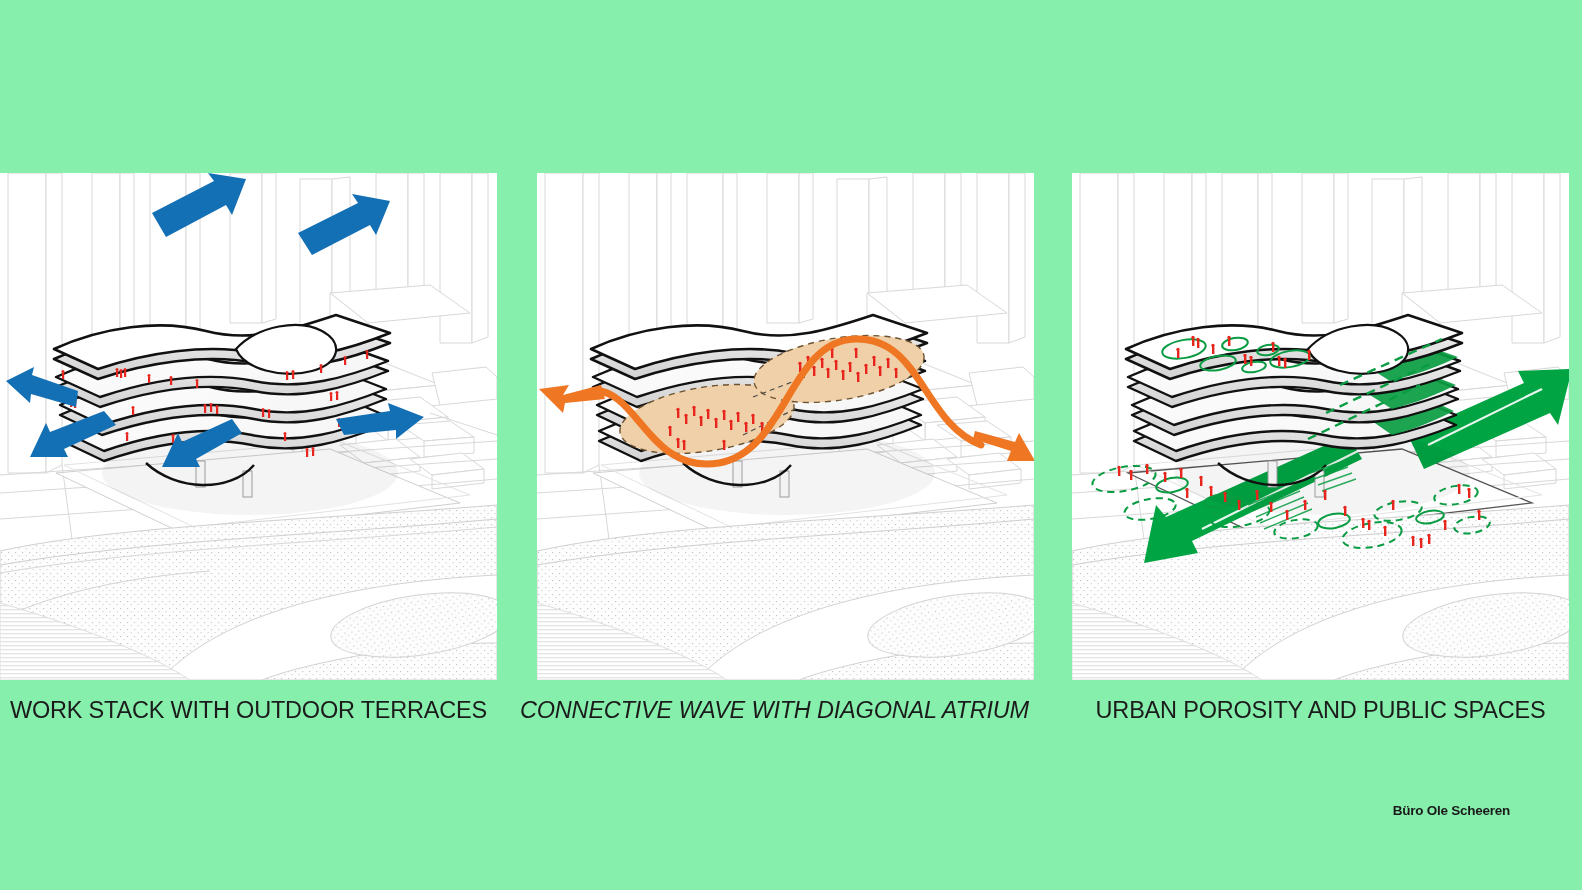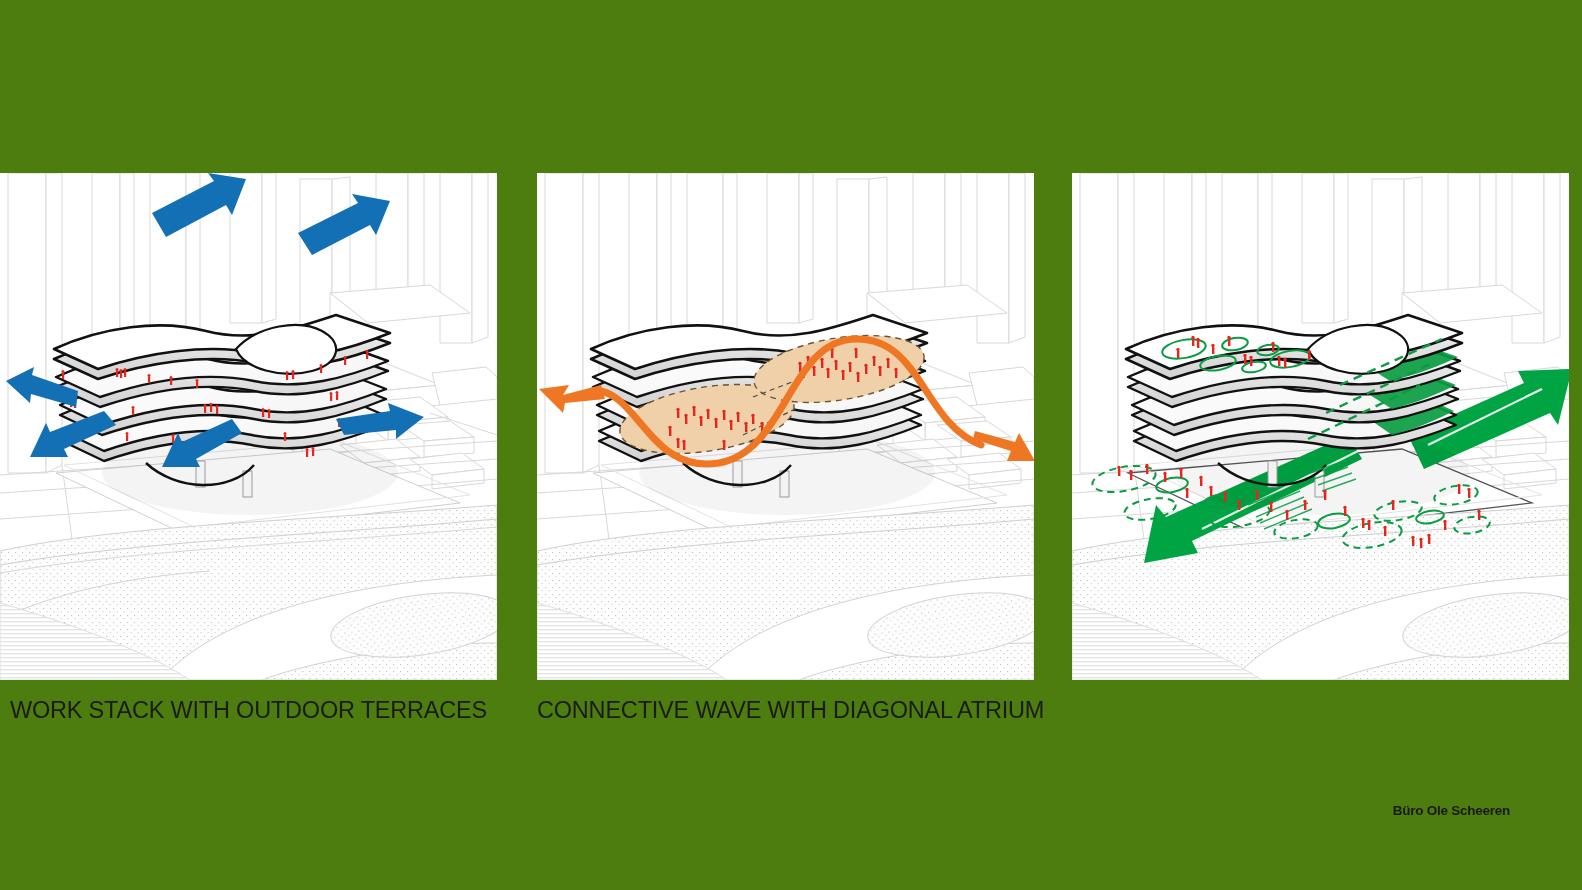--- a/index.html
+++ b/index.html
@@ -7,21 +7,21 @@
     width: 1582px;
     height: 890px;
     background: #ffffff;
     font-family: "Liberation Sans", sans-serif;
     overflow: hidden;
   }
   #board {
     position: relative;
     width: 1582px;
     height: 890px;
-    background: #4d7c0f;
+    background: #86efac;
   }
   .panel {
     position: absolute;
     top: 173px;
     width: 497px;
     height: 507px;
     overflow: hidden;
     background: #ffffff;
   }
   #panel-1 { left: 0px; }
@@ -36,21 +36,21 @@
     height: 36px;
     line-height: 36px;
     text-align: center;
     font-size: 23.5px;
     letter-spacing: -0.2px;
     color: #1b1b1b;
     font-weight: 400;
     white-space: nowrap;
   }
   #cap-1 { left: 0px;    width: 497px; }
-  #cap-2 { left: 537px;  width: 497px; }
+  #cap-2 { left: 520px;  width: 497px; font-style: italic; }
   #cap-3 { left: 1072px; width: 497px; }
 
   .logo {
     position: absolute;
     right: 72px;
     top: 803px;
     font-size: 13.5px;
     font-weight: 700;
     letter-spacing: -0.25px;
     color: #1a1a1a;
@@ -687,16 +687,17 @@
             <circle cx="397" cy="316.5" r="1.7"></circle>
           <rect x="406" y="340" width="2.4" height="7"></rect>
             <circle cx="407" cy="338.5" r="1.7"></circle>
         </g>
       </g>
     </svg>
   </div>
 
   <div class="caption" id="cap-1">WORK STACK WITH OUTDOOR TERRACES</div>
   <div class="caption" id="cap-2">CONNECTIVE WAVE WITH DIAGONAL ATRIUM</div>
+  <div class="caption" id="cap-3">URBAN POROSITY AND PUBLIC SPACES</div>
 
   <div class="logo">Büro Ole Scheeren</div>
 
 </div>
 
 </body></html>

